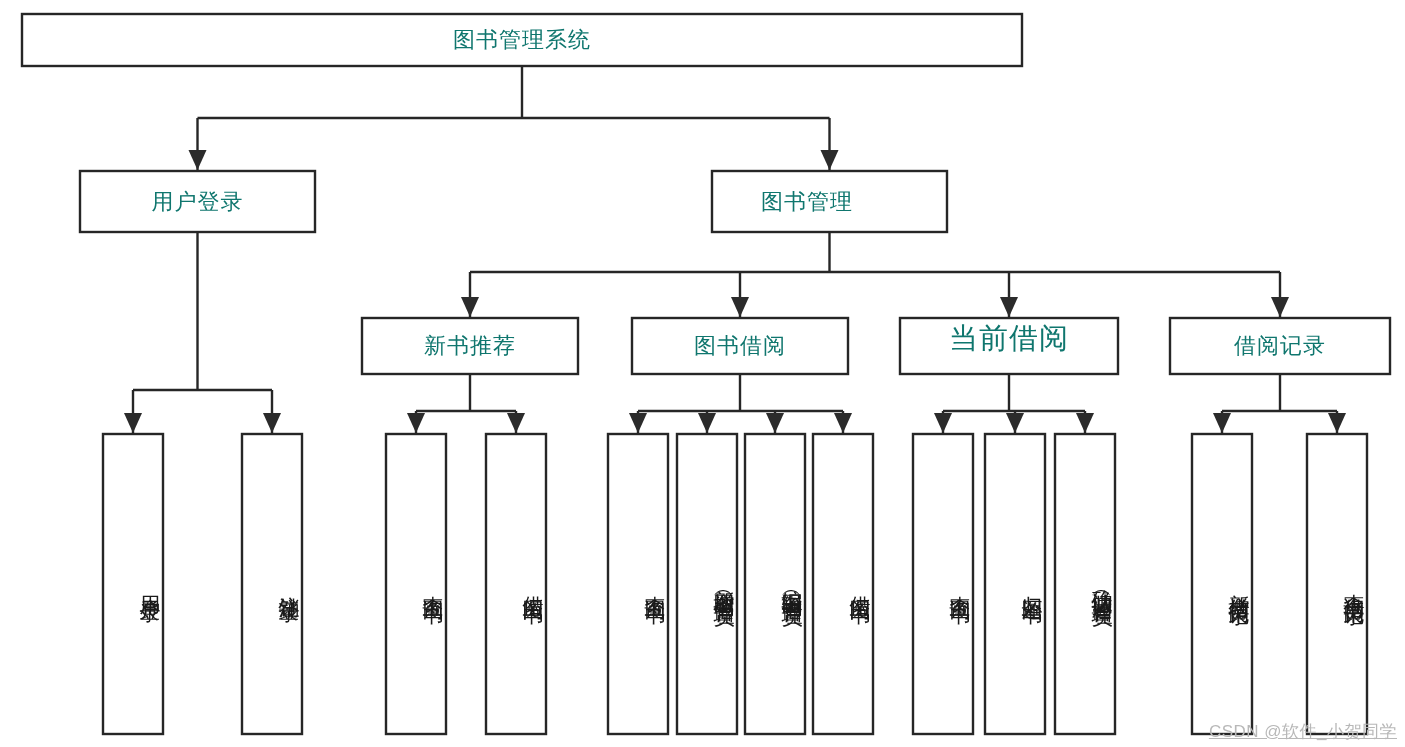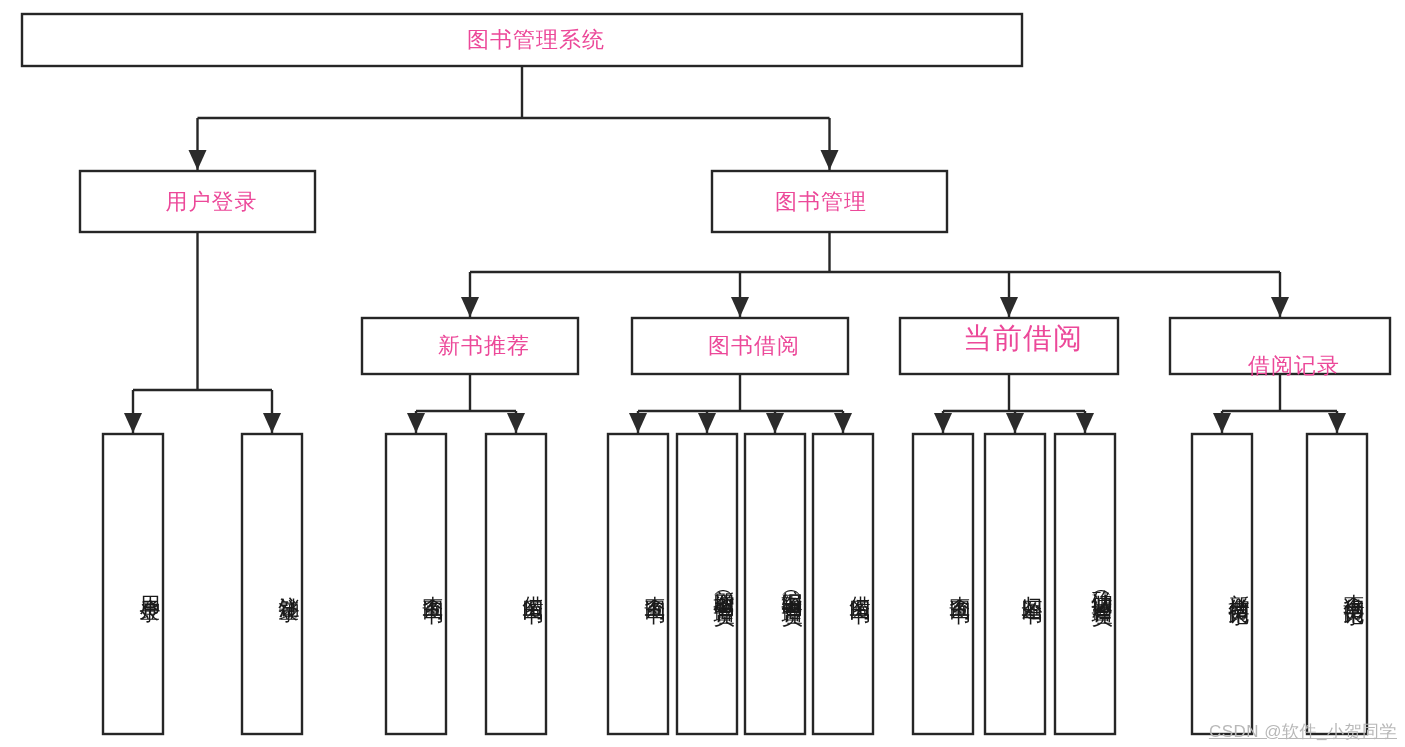--- a/index.html
+++ b/index.html
@@ -55,24 +55,23 @@
     letter-spacing: 2.5px;
     white-space: nowrap;
     pointer-events: none;
   }
   .hlabel-wrap {
     position: absolute;
     display: flex;
     align-items: center;
     justify-content: center;
     font-family: "Liberation Sans", "DejaVu Sans", sans-serif;
-    color: #ec4899;
+    color: #0f766e;
     white-space: nowrap;
     pointer-events: none;
-    padding-left: 14px;
   }
   .watermark {
     position: absolute;
     right: 8px;
     bottom: 4px;
     font-family: "Liberation Sans", "DejaVu Sans", sans-serif;
     font-size: 17px;
     color: #b8b8b8;
     letter-spacing: 0.5px;
     user-select: none;
@@ -163,21 +162,21 @@
       </g>
   </svg>
 
   <div id="labels-layer">
       <div class="hlabel-wrap" style="left: 22px; top: 14px; width: 1000px; height: 52px; font-size: 22px; letter-spacing: 1px;">图书管理系统</div>
       <div class="hlabel-wrap" style="left: 80px; top: 171px; width: 235px; height: 61px; font-size: 22px; letter-spacing: 1px;">用户登录</div>
       <div class="hlabel-wrap" style="left: 712px; top: 171px; width: 190px; height: 61px; font-size: 22px; letter-spacing: 1px;">图书管理</div>
       <div class="hlabel-wrap" style="left: 362px; top: 318px; width: 216px; height: 56px; font-size: 22px; letter-spacing: 1px;">新书推荐</div>
       <div class="hlabel-wrap" style="left: 632px; top: 318px; width: 216px; height: 56px; font-size: 22px; letter-spacing: 1px;">图书借阅</div>
       <div class="hlabel-wrap" style="left: 900px; top: 318px; width: 218px; height: 42px; font-size: 29px; letter-spacing: 1px;">当前借阅</div>
-      <div class="hlabel-wrap" style="left: 1170px; top: 318px; width: 220px; height: 56px; font-size: 22px; letter-spacing: 1px; margin-top: 20px;">借阅记录</div>
+      <div class="hlabel-wrap" style="left: 1170px; top: 318px; width: 220px; height: 56px; font-size: 22px; letter-spacing: 1px;">借阅记录</div>
       <div class="vlabel-wrap" style="left: 103px; top: 440px; width: 60px; height: 288px; font-size: 21px;">用户登录</div>
       <div class="vlabel-wrap" style="left: 242px; top: 440px; width: 60px; height: 288px; font-size: 21px;">注销登录</div>
       <div class="vlabel-wrap" style="left: 386px; top: 440px; width: 60px; height: 288px; font-size: 21px;">查询图书</div>
       <div class="vlabel-wrap" style="left: 486px; top: 440px; width: 60px; height: 288px; font-size: 21px;">借阅图书</div>
       <div class="vlabel-wrap" style="left: 608px; top: 440px; width: 60px; height: 288px; font-size: 21px;">查询图书</div>
       <div class="vlabel-wrap" style="left: 677px; top: 440px; width: 60px; height: 288px; font-size: 21px;">新增图书（管理员）</div>
       <div class="vlabel-wrap" style="left: 745px; top: 440px; width: 60px; height: 288px; font-size: 21px;">编辑图书（管理员）</div>
       <div class="vlabel-wrap" style="left: 813px; top: 440px; width: 60px; height: 288px; font-size: 21px;">借阅图书</div>
       <div class="vlabel-wrap" style="left: 913px; top: 440px; width: 60px; height: 288px; font-size: 21px;">查询图书</div>
       <div class="vlabel-wrap" style="left: 985px; top: 440px; width: 60px; height: 288px; font-size: 21px;">归还图书</div>

